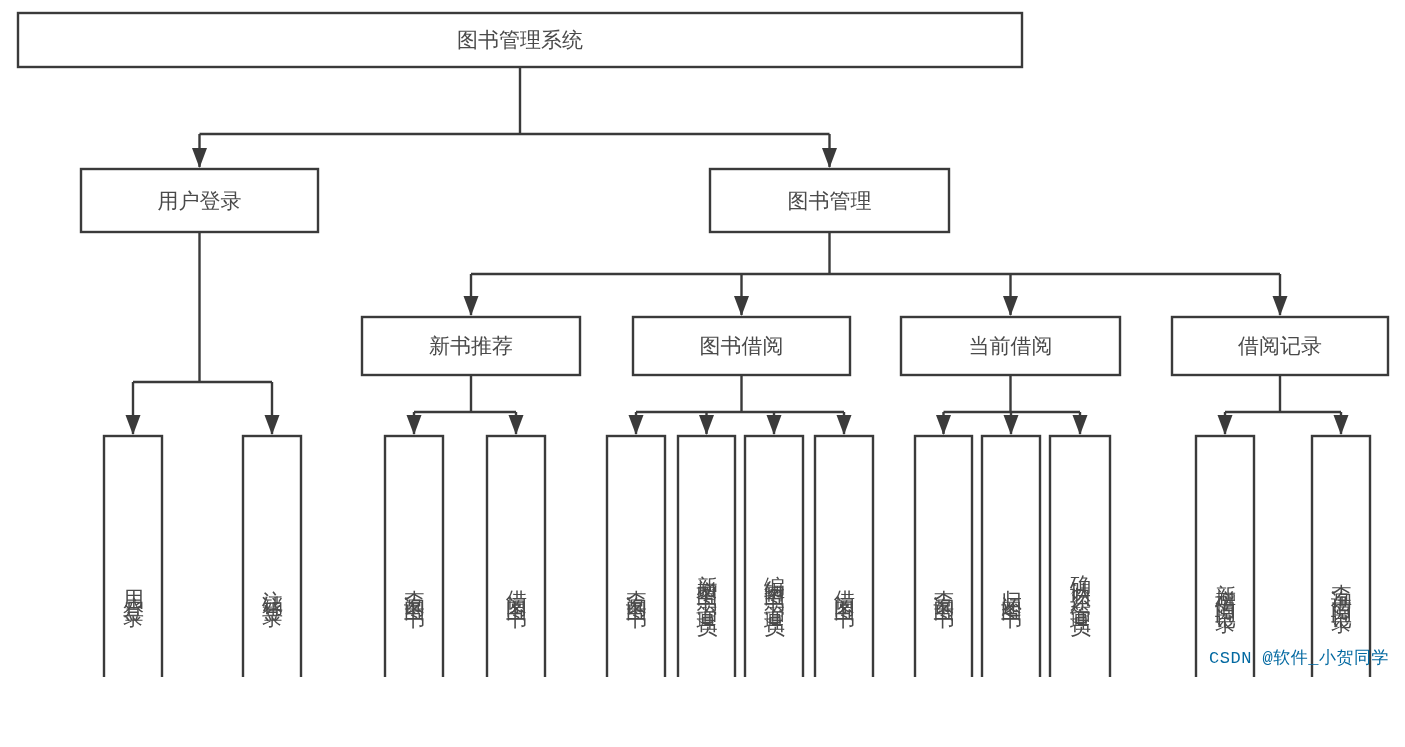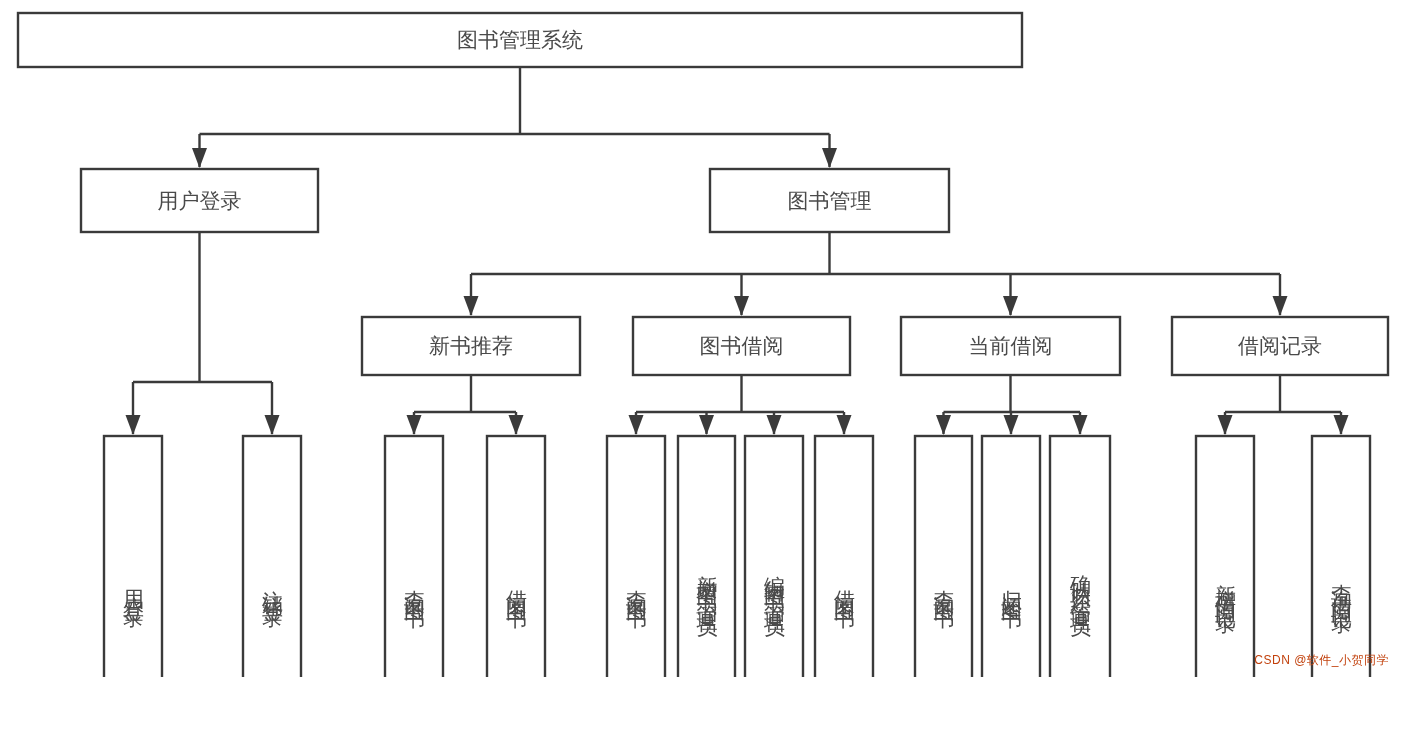--- a/index.html
+++ b/index.html
@@ -70,23 +70,23 @@
     font-size: 21px;
     line-height: 1.0;
     color: #4a4a4a;
     letter-spacing: 6px;
     white-space: nowrap;
   }
   .watermark {
     position: absolute;
     right: 16px;
     bottom: 8px;
-    font-family: Liberation Sans, sans-serif;
-    font-size: 12px;
-    color: #c2410c;
+    font-family: Liberation Mono, monospace;
+    font-size: 17px;
+    color: #0369a1;
     letter-spacing: 0.5px;
     white-space: nowrap;
     user-select: none;
   }
 </style>
 </head>
 <body>
 
 <div id="diagram-root">
 

